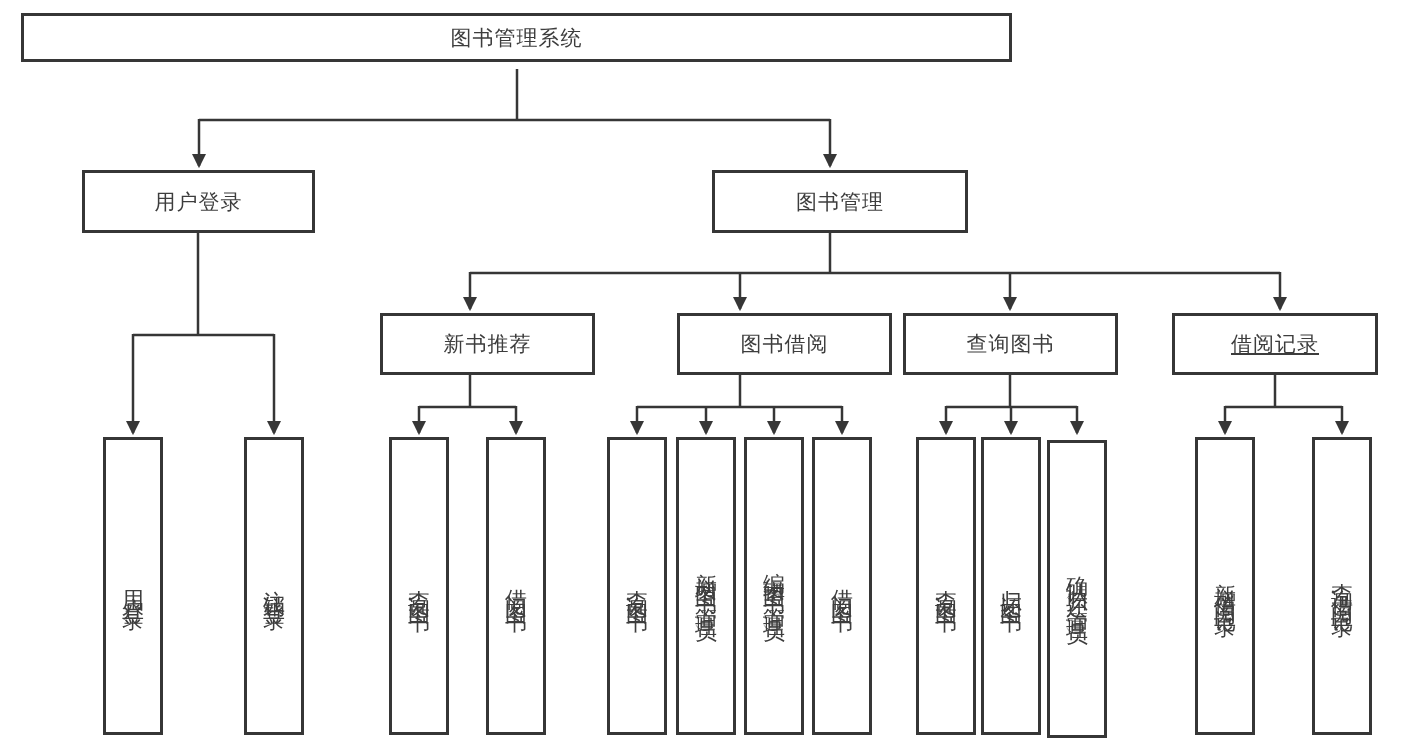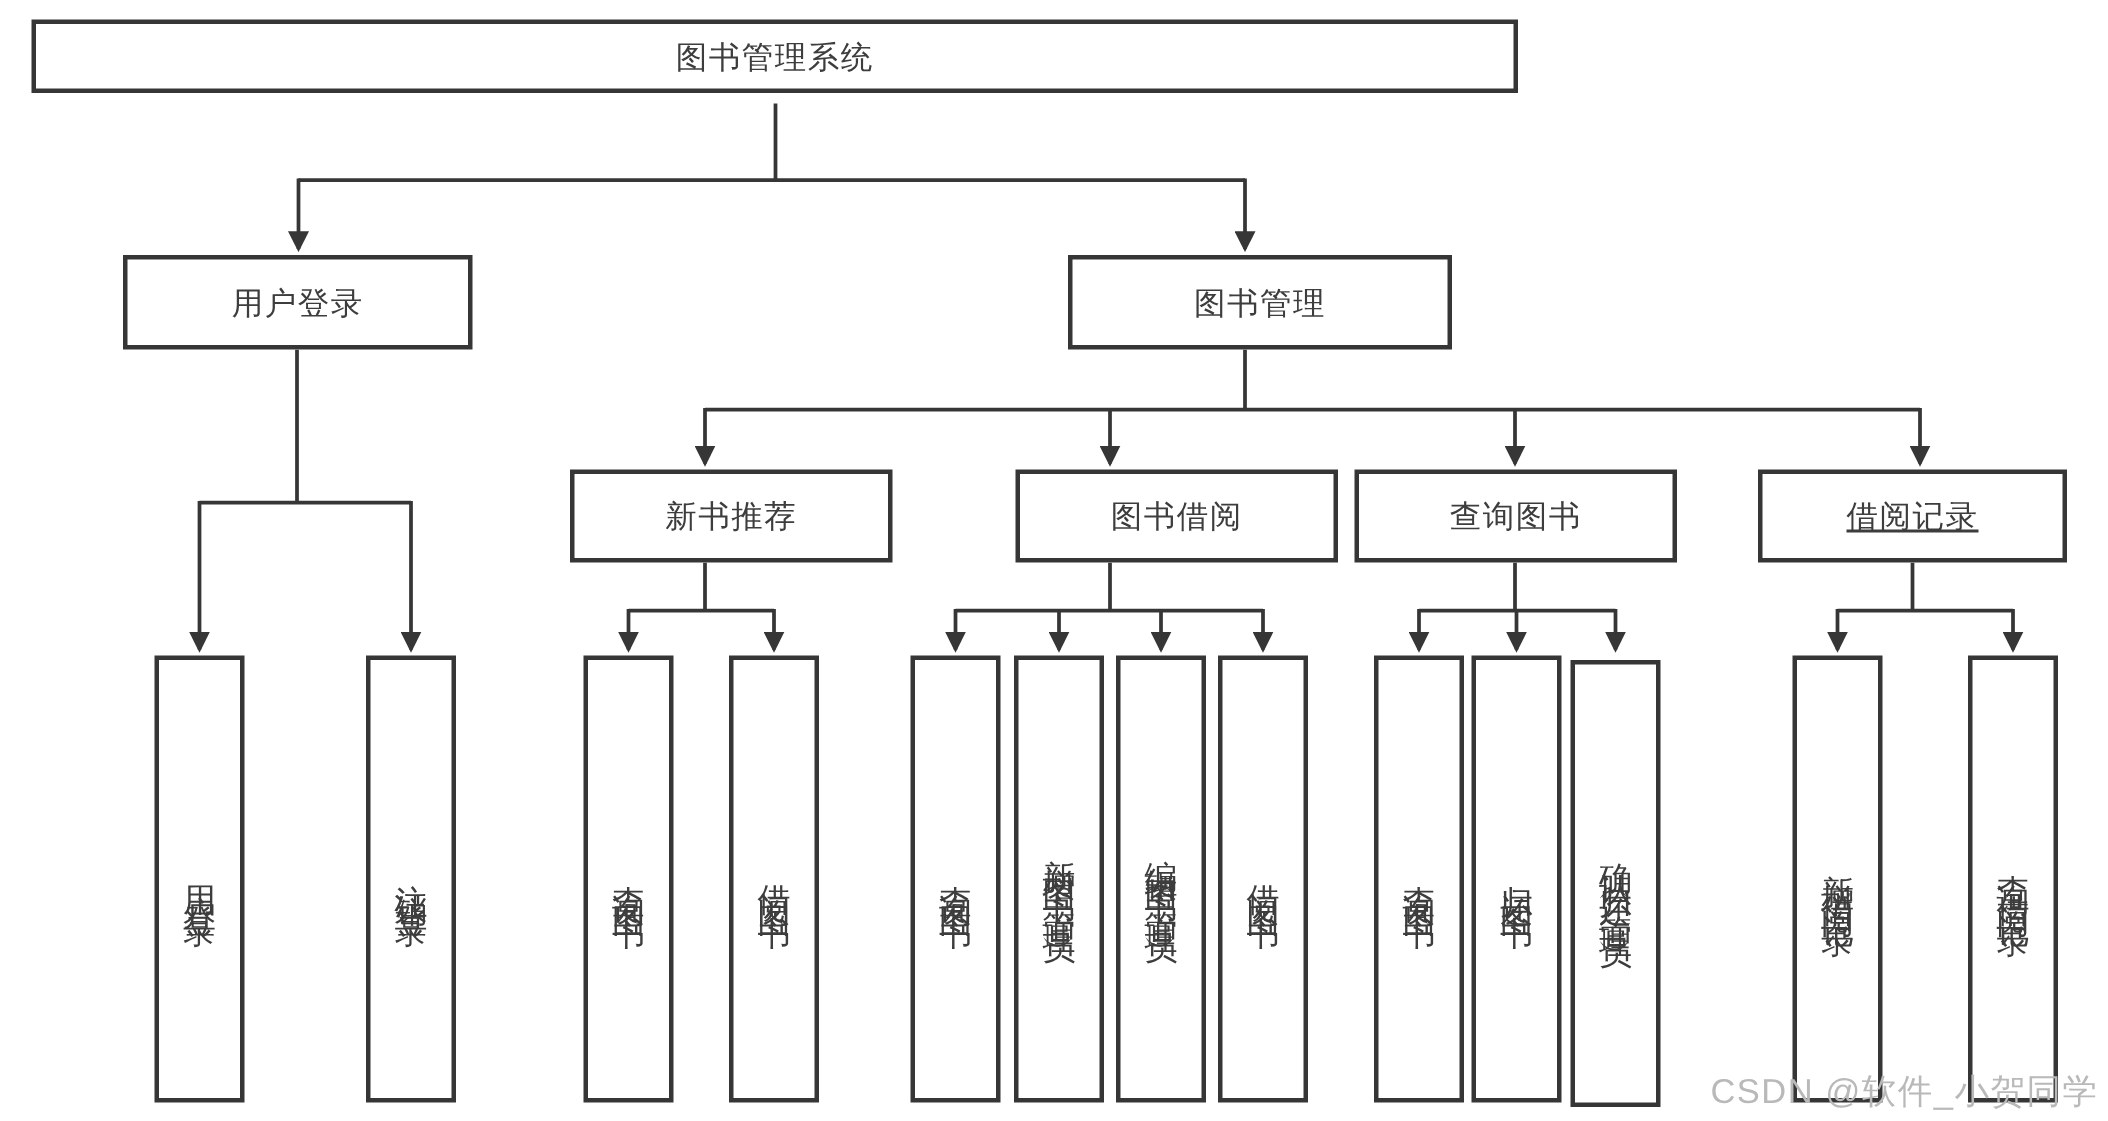--- a/index.html
+++ b/index.html
@@ -141,15 +141,14 @@
     <span>确认归还（管理员）</span>
   </div>
 
   <div class="node v-node" style="left:1195px;top:437px;">
     <span>新增借阅记录</span>
   </div>
   <div class="node v-node" style="left:1312px;top:437px;">
     <span>查询借阅记录</span>
   </div>
 
-  <div class="watermark">CSDN @软件_小贺同学</div>
 
 </div>
 
 </body></html>

